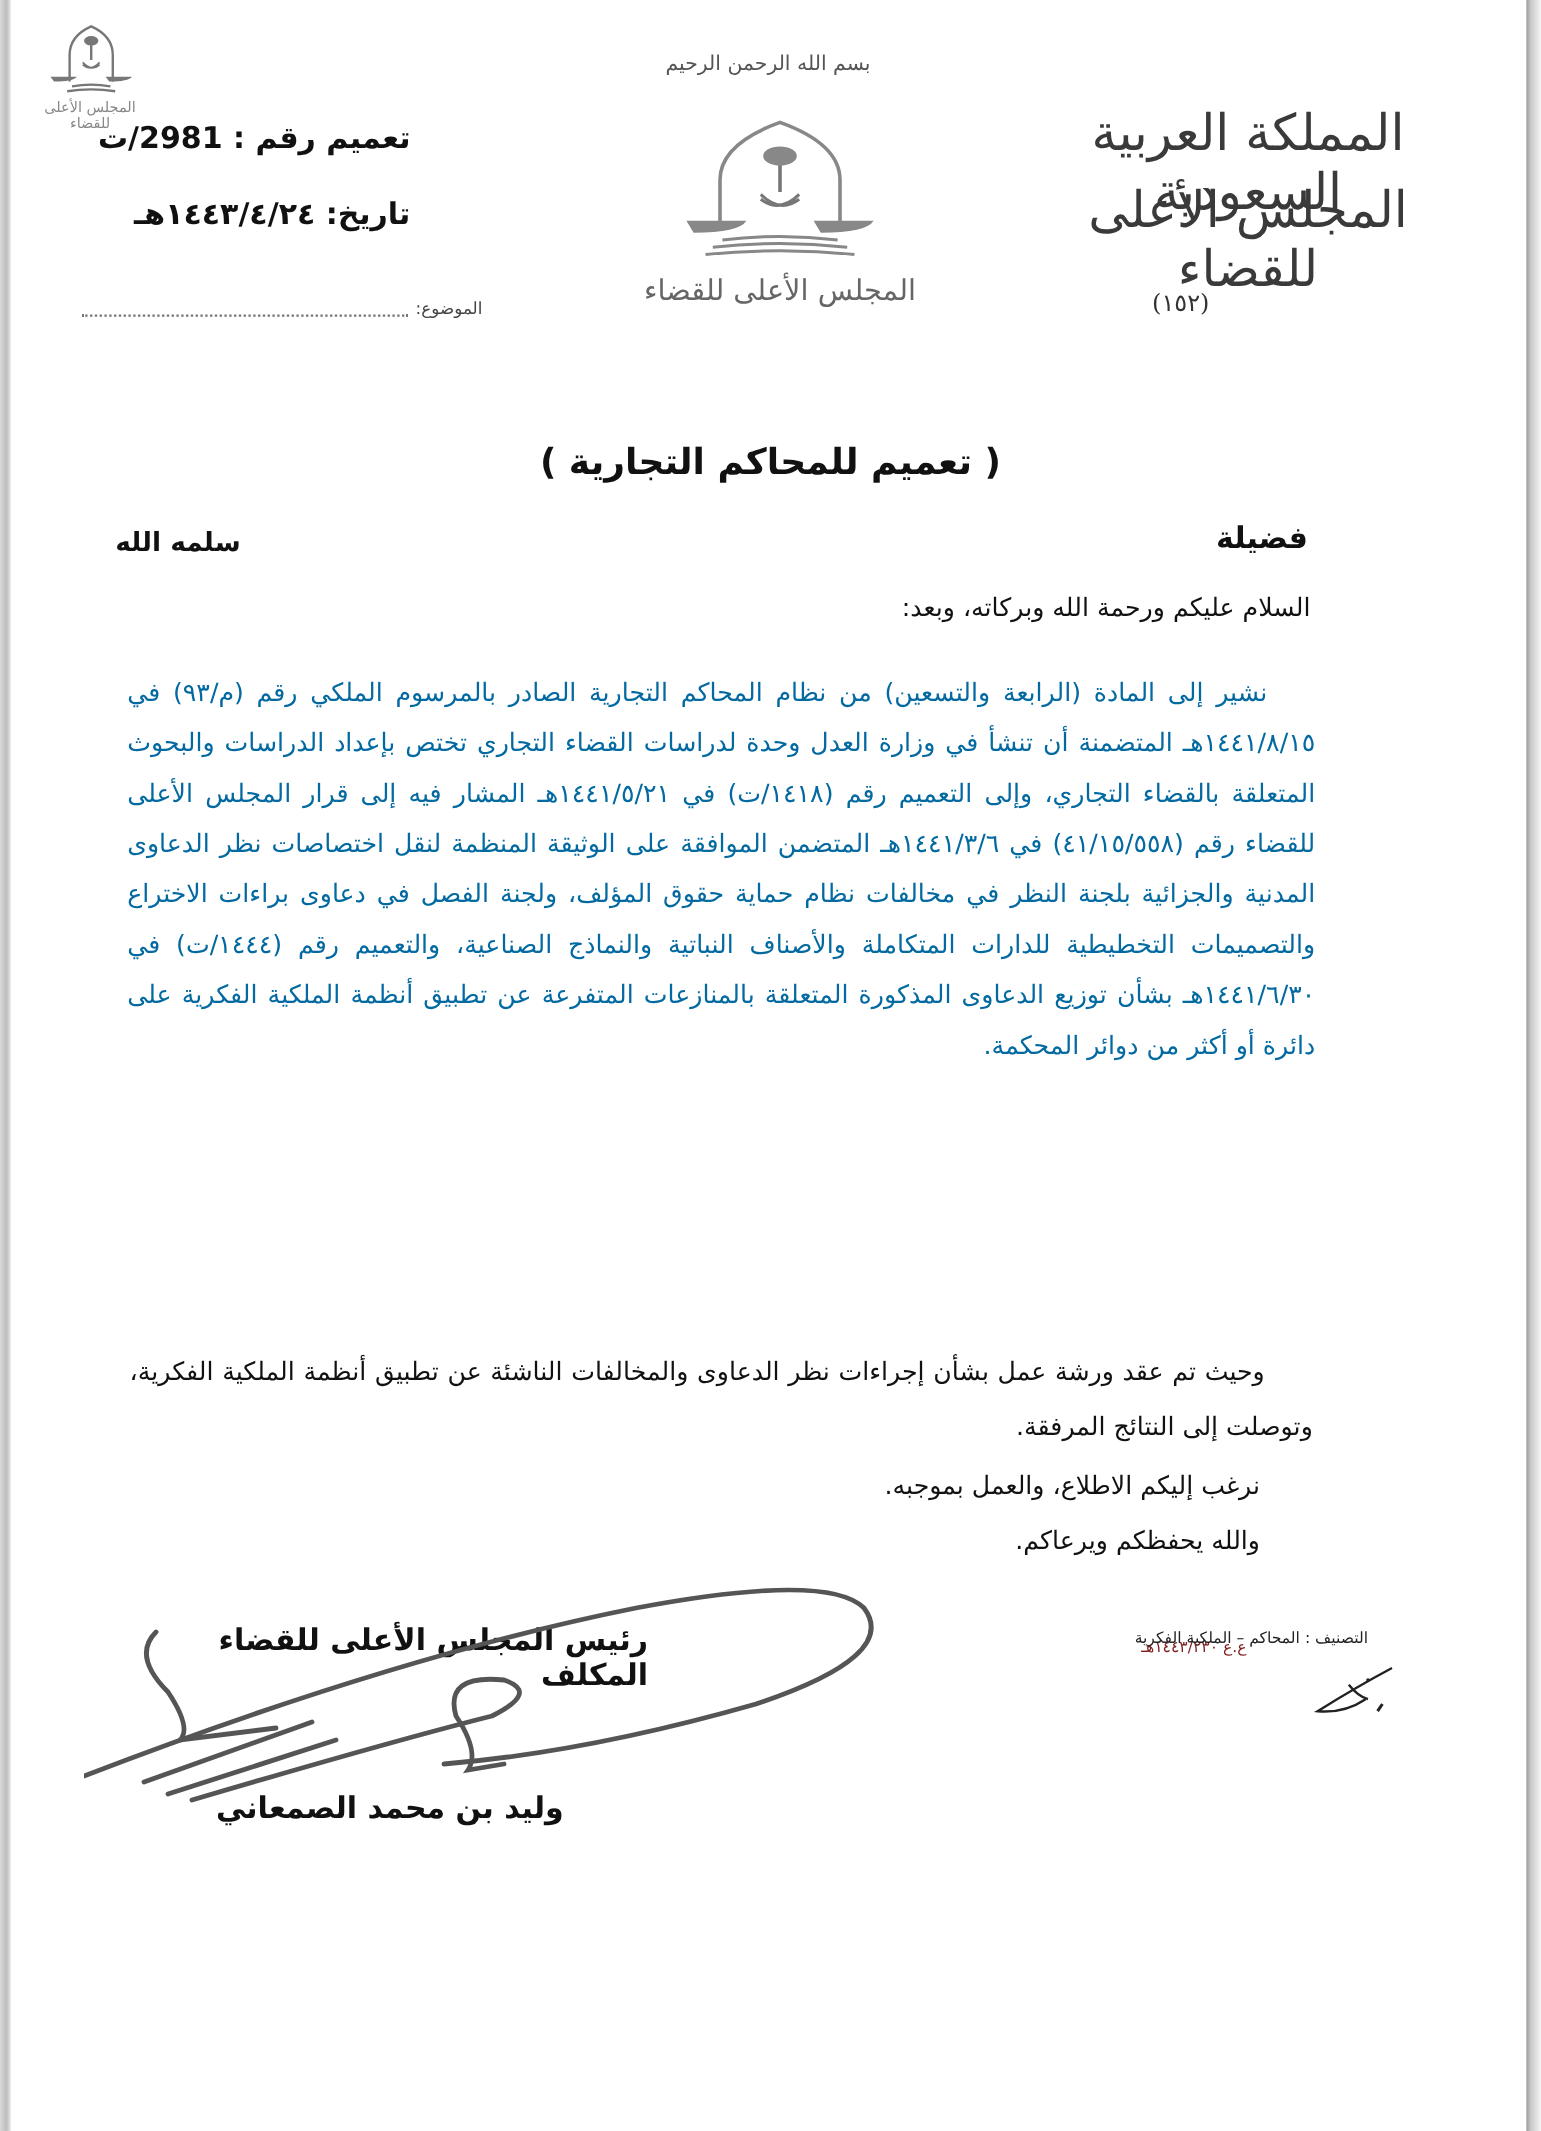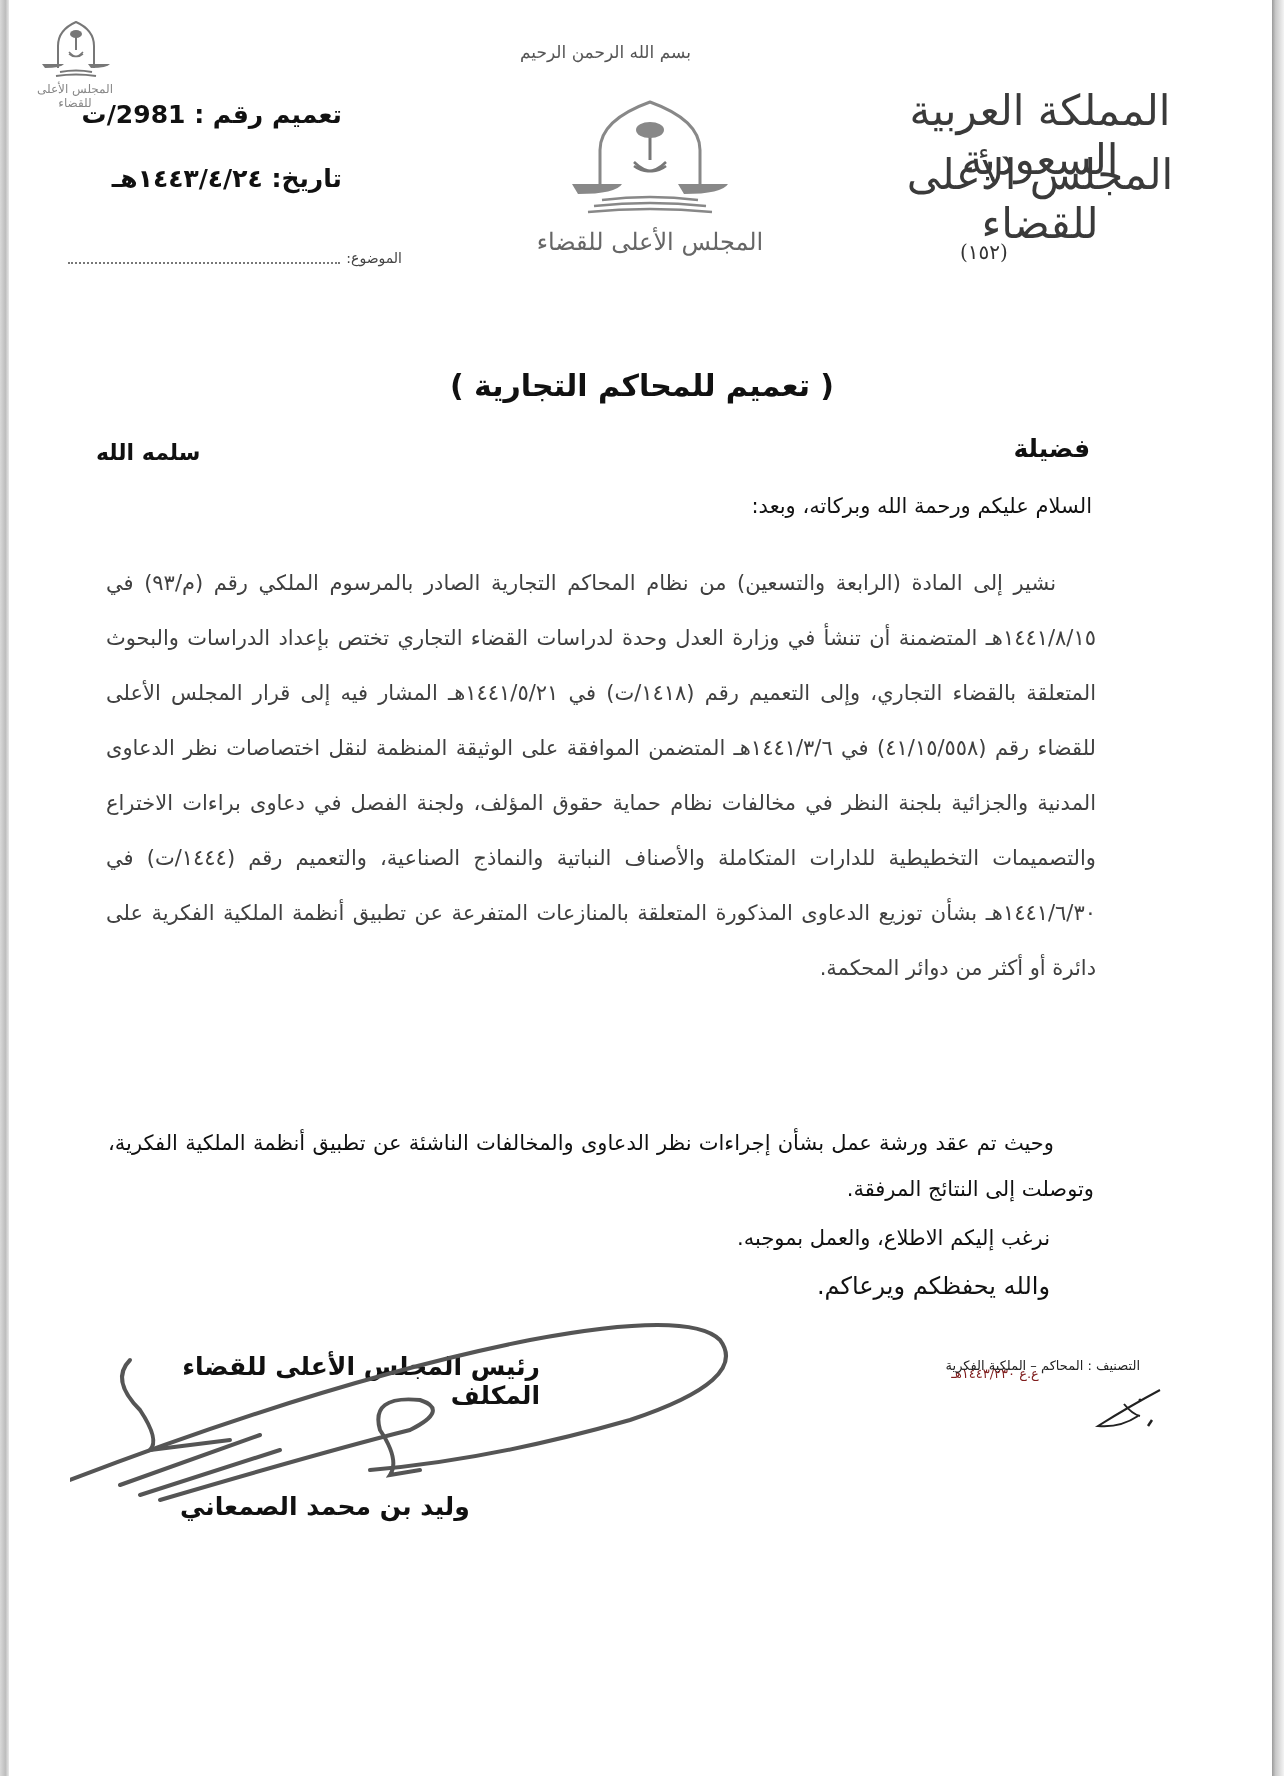--- a/index.html
+++ b/index.html
@@ -19,21 +19,21 @@
 
   
   .kingdom { left: 850px; top: 86px; width: 380px; text-align: center;
     font-family: "DejaVu Serif", serif; font-size: 42px; color: #3a3a3a; letter-spacing: 1px; }
   .council { left: 850px; top: 150px; width: 380px; text-align: center;
     font-family: "DejaVu Serif", serif; font-size: 42px; color: #3a3a3a; }
   .council-num { left: 960px; top: 240px; width: 160px; text-align: left;
     font-family: "DejaVu Serif", serif; font-size: 20px; color: #333; }
 
   
-  .basmala { left: 520px; top: 42px; width: 240px; text-align: left;
+  .basmala { left: 520px; top: 42px; width: 240px; text-align: center;
     font-family: "DejaVu Serif", serif; font-size: 17px; color: #555; }
   .emblem { left: 560px; top: 100px; width: 180px; height: 120px; }
   .emblem-caption { left: 530px; top: 228px; width: 240px; text-align: center;
     font-family: "DejaVu Serif", serif; font-size: 24px; color: #666; }
 
   
   .mini-emblem { left: 36px; top: 20px; width: 80px; height: 60px; }
   .mini-caption { left: 30px; top: 82px; width: 90px; text-align: center;
     font-family: "DejaVu Serif", serif; font-size: 12px; color: #888; }
   .circ-no { left: 80px; top: 100px; width: 262px; text-align: right;
@@ -52,30 +52,30 @@
   
   .honorific { left: 900px; top: 434px; width: 190px; text-align: right;
     font-size: 25px; font-weight: bold; color: #111; }
   .blessing { left: 96px; top: 440px; width: 150px; text-align: left;
     font-size: 22px; font-weight: bold; color: #111; }
   .greeting { left: 500px; top: 494px; width: 592px; text-align: right;
     font-size: 21px; color: #111; }
 
   
   .body-block { left: 106px; top: 556px; width: 990px;
-    font-size: 21px; line-height: 55px; color: #404040; text-align: justify;
+    font-size: 21px; line-height: 42px; color: #0369a1; text-align: justify;
     text-align-last: right; }
   .body-block p { margin: 0; text-indent: 40px; }
   .para2 { left: 106px; top: 1118px; width: 990px;
     font-size: 21px; line-height: 46px; color: #111; text-align: justify; text-align-last: right; }
   .para2 p { margin: 2px; text-indent: 40px; }
   .request { left: 500px; top: 1226px; width: 592px; text-align: right;
     font-size: 21px; color: #111; padding-right: 42px; box-sizing: border-box; }
   .closing { left: 500px; top: 1272px; width: 592px; text-align: right;
-    font-size: 24px; color: #111; padding-right: 42px; box-sizing: border-box; }
+    font-size: 21px; color: #111; padding-right: 42px; box-sizing: border-box; }
 
   
   .ref { left: 850px; top: 1334px; width: 290px; text-align: center;
     font-size: 13px; color: #7f1d1d; margin-top: 32px; }
   .classification { left: 850px; top: 1358px; width: 290px; text-align: right;
     font-size: 13px; color: #222; }
   .initials { left: 1090px; top: 1386px; width: 80px; height: 46px; }
 
   
   .sig-title { left: 120px; top: 1352px; width: 420px; text-align: right;

